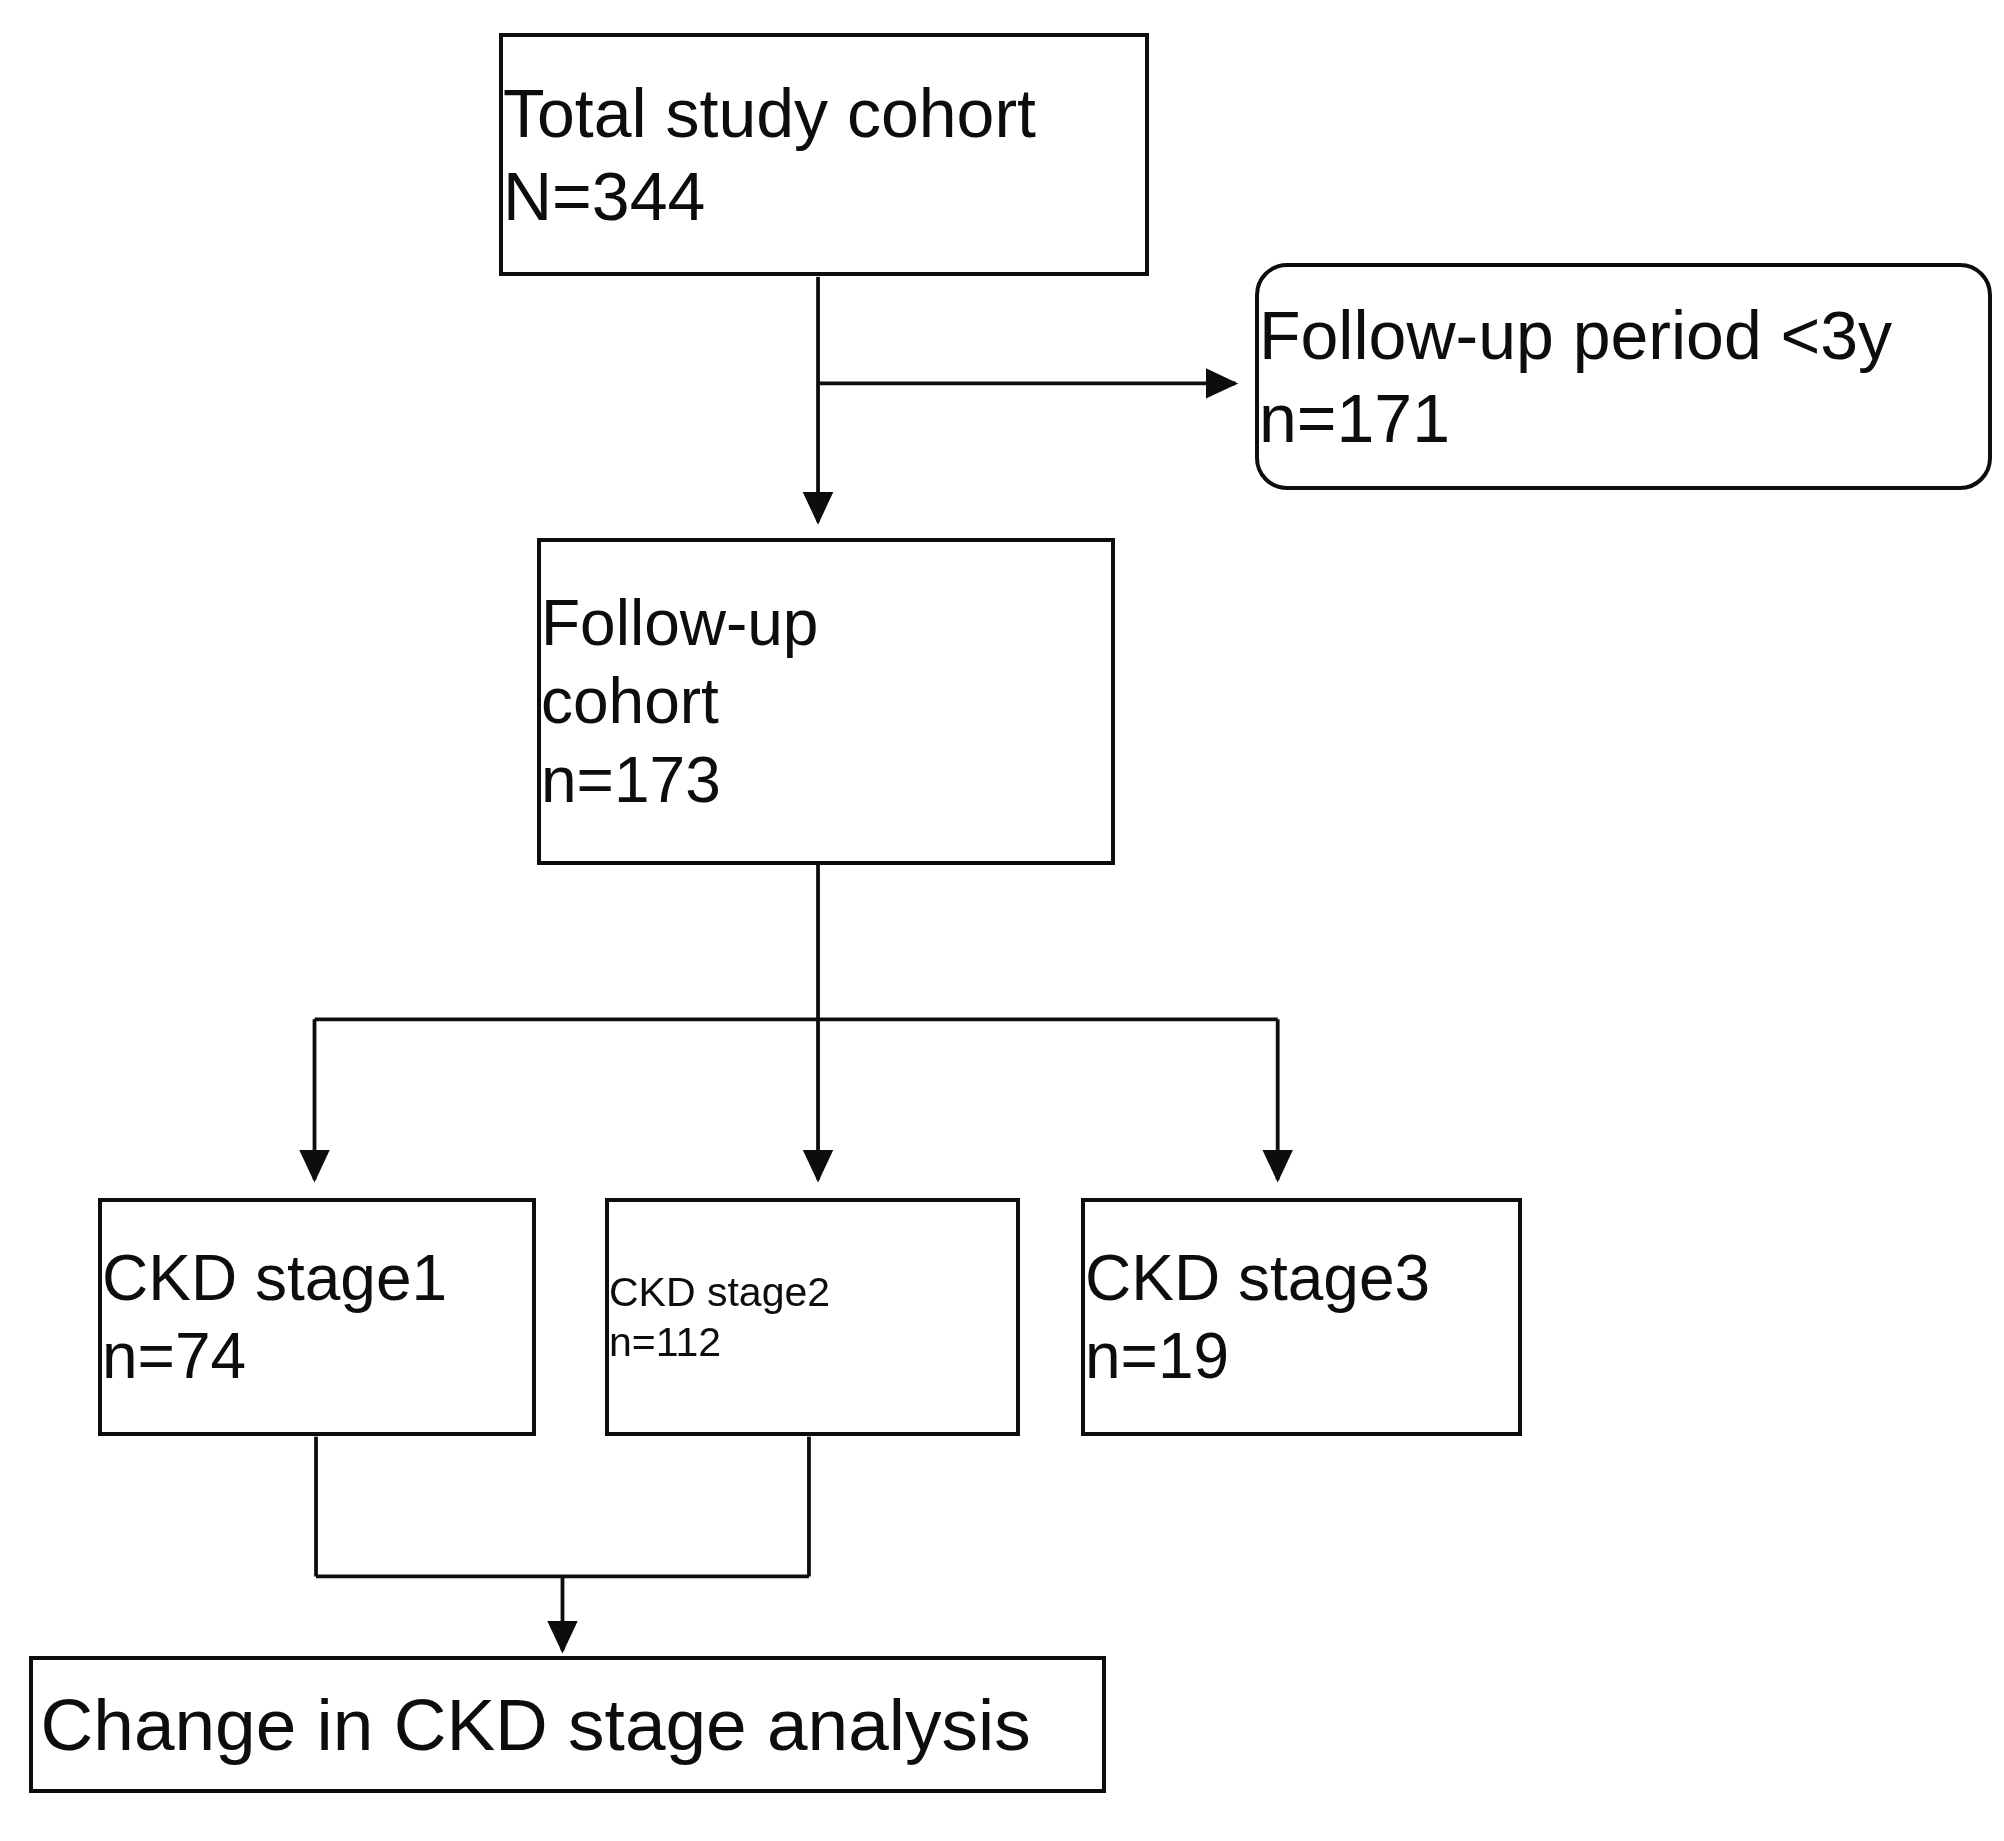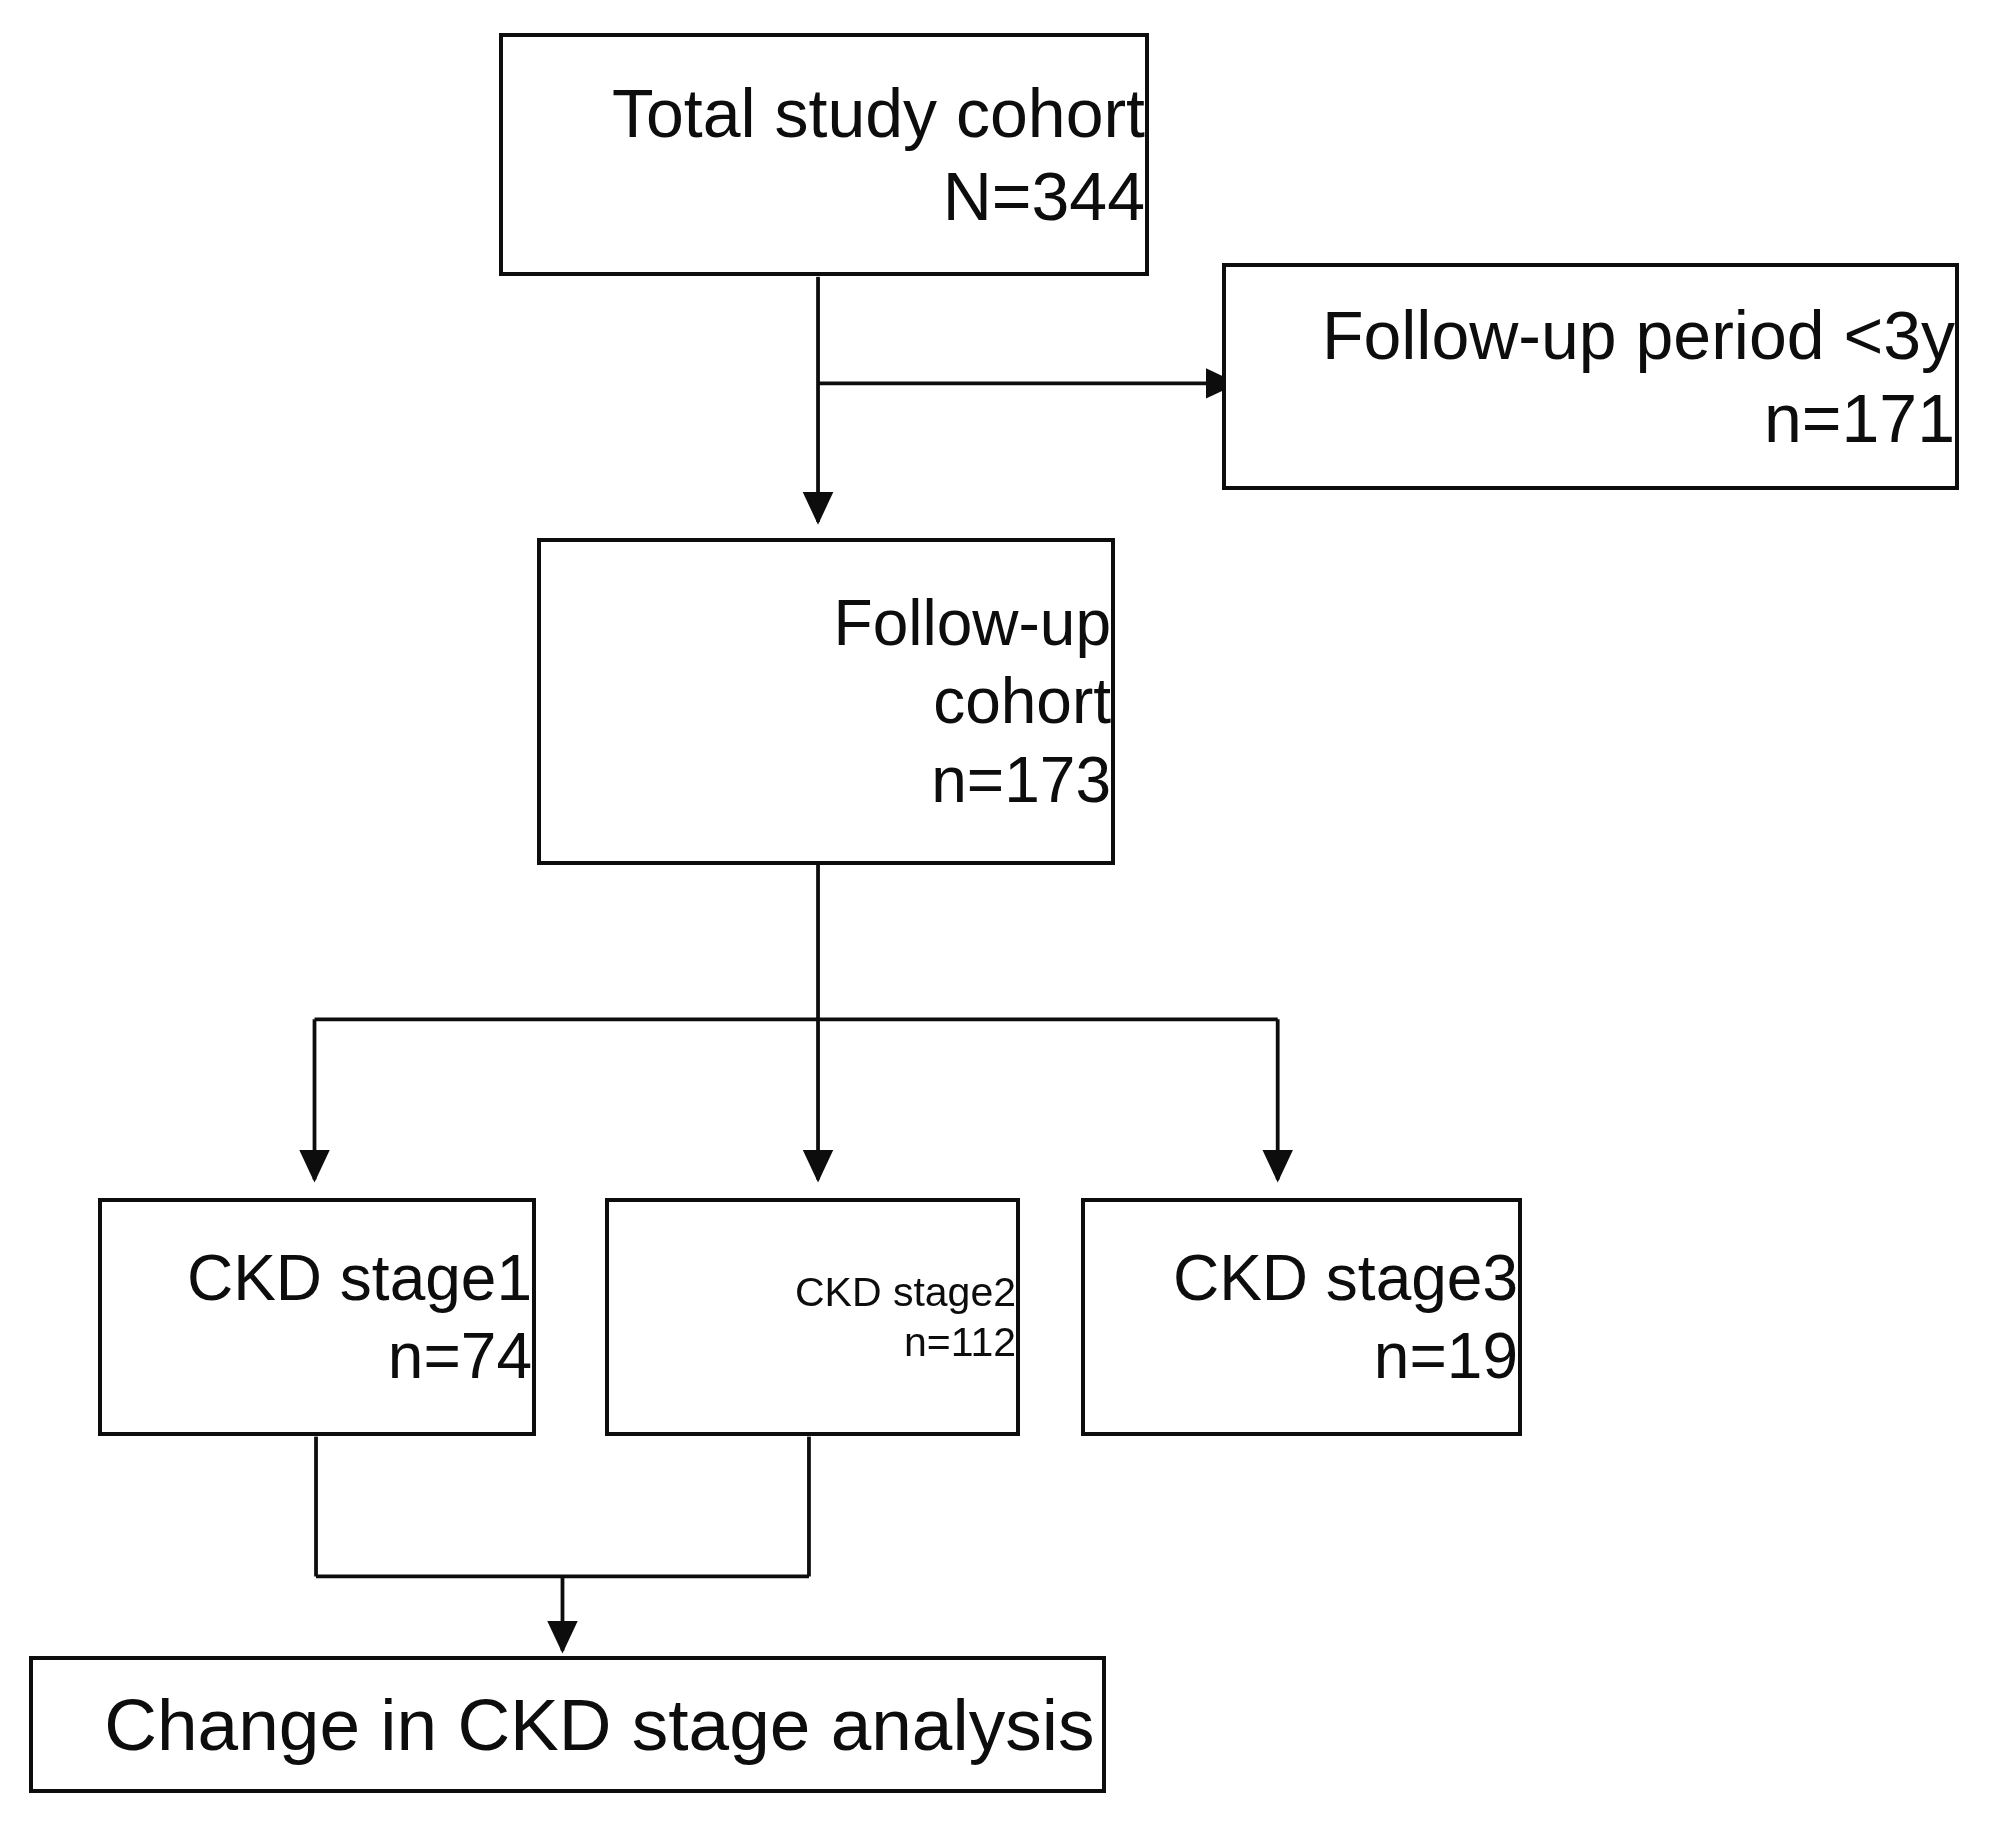--- a/index.html
+++ b/index.html
@@ -25,34 +25,34 @@
     width: 2005px;
     height: 1842px;
   }
   .node {
     position: absolute;
     box-sizing: border-box;
     background: #ffffff;
     border: 4.5px solid #0d0d0d;
     display: flex;
     flex-direction: column;
-    align-items: flex-end;
+    align-items: flex-start;
     justify-content: center;
     color: #0d0d0d;
     line-height: 1.22;
     text-align: center;
   }
   .node .line {
     display: block;
     white-space: nowrap;
   }
 
   
   #node-total        { left: 499px;  top: 33px;   width: 650px; height: 243px;  font-size: 68px; }
-  #node-excluded     { left: 1222px; top: 263px;  width: 737px; height: 227px;  font-size: 68px; }
+  #node-excluded     { left: 1255px; top: 263px;  width: 737px; height: 227px;  font-size: 68px; border-radius: 32px; }
   #node-followup     { left: 537px;  top: 538px;  width: 578px; height: 327px;  font-size: 64px; }
   #node-stage1       { left: 98px;  top: 1198px; width: 438px; height: 238px;  font-size: 64px; }
   #node-stage2       { left: 605px;  top: 1198px; width: 415px; height: 238px;  font-size: 41px; }
   #node-stage3       { left: 1081px; top: 1198px; width: 441px; height: 238px;  font-size: 64px; }
   #node-analysis     { left: 29px;   top: 1656px; width: 1077px; height: 137px; font-size: 73px; }
 
   #node-analysis .line { padding: 0 7.6px; }
 </style>
 </head>
 <body>

